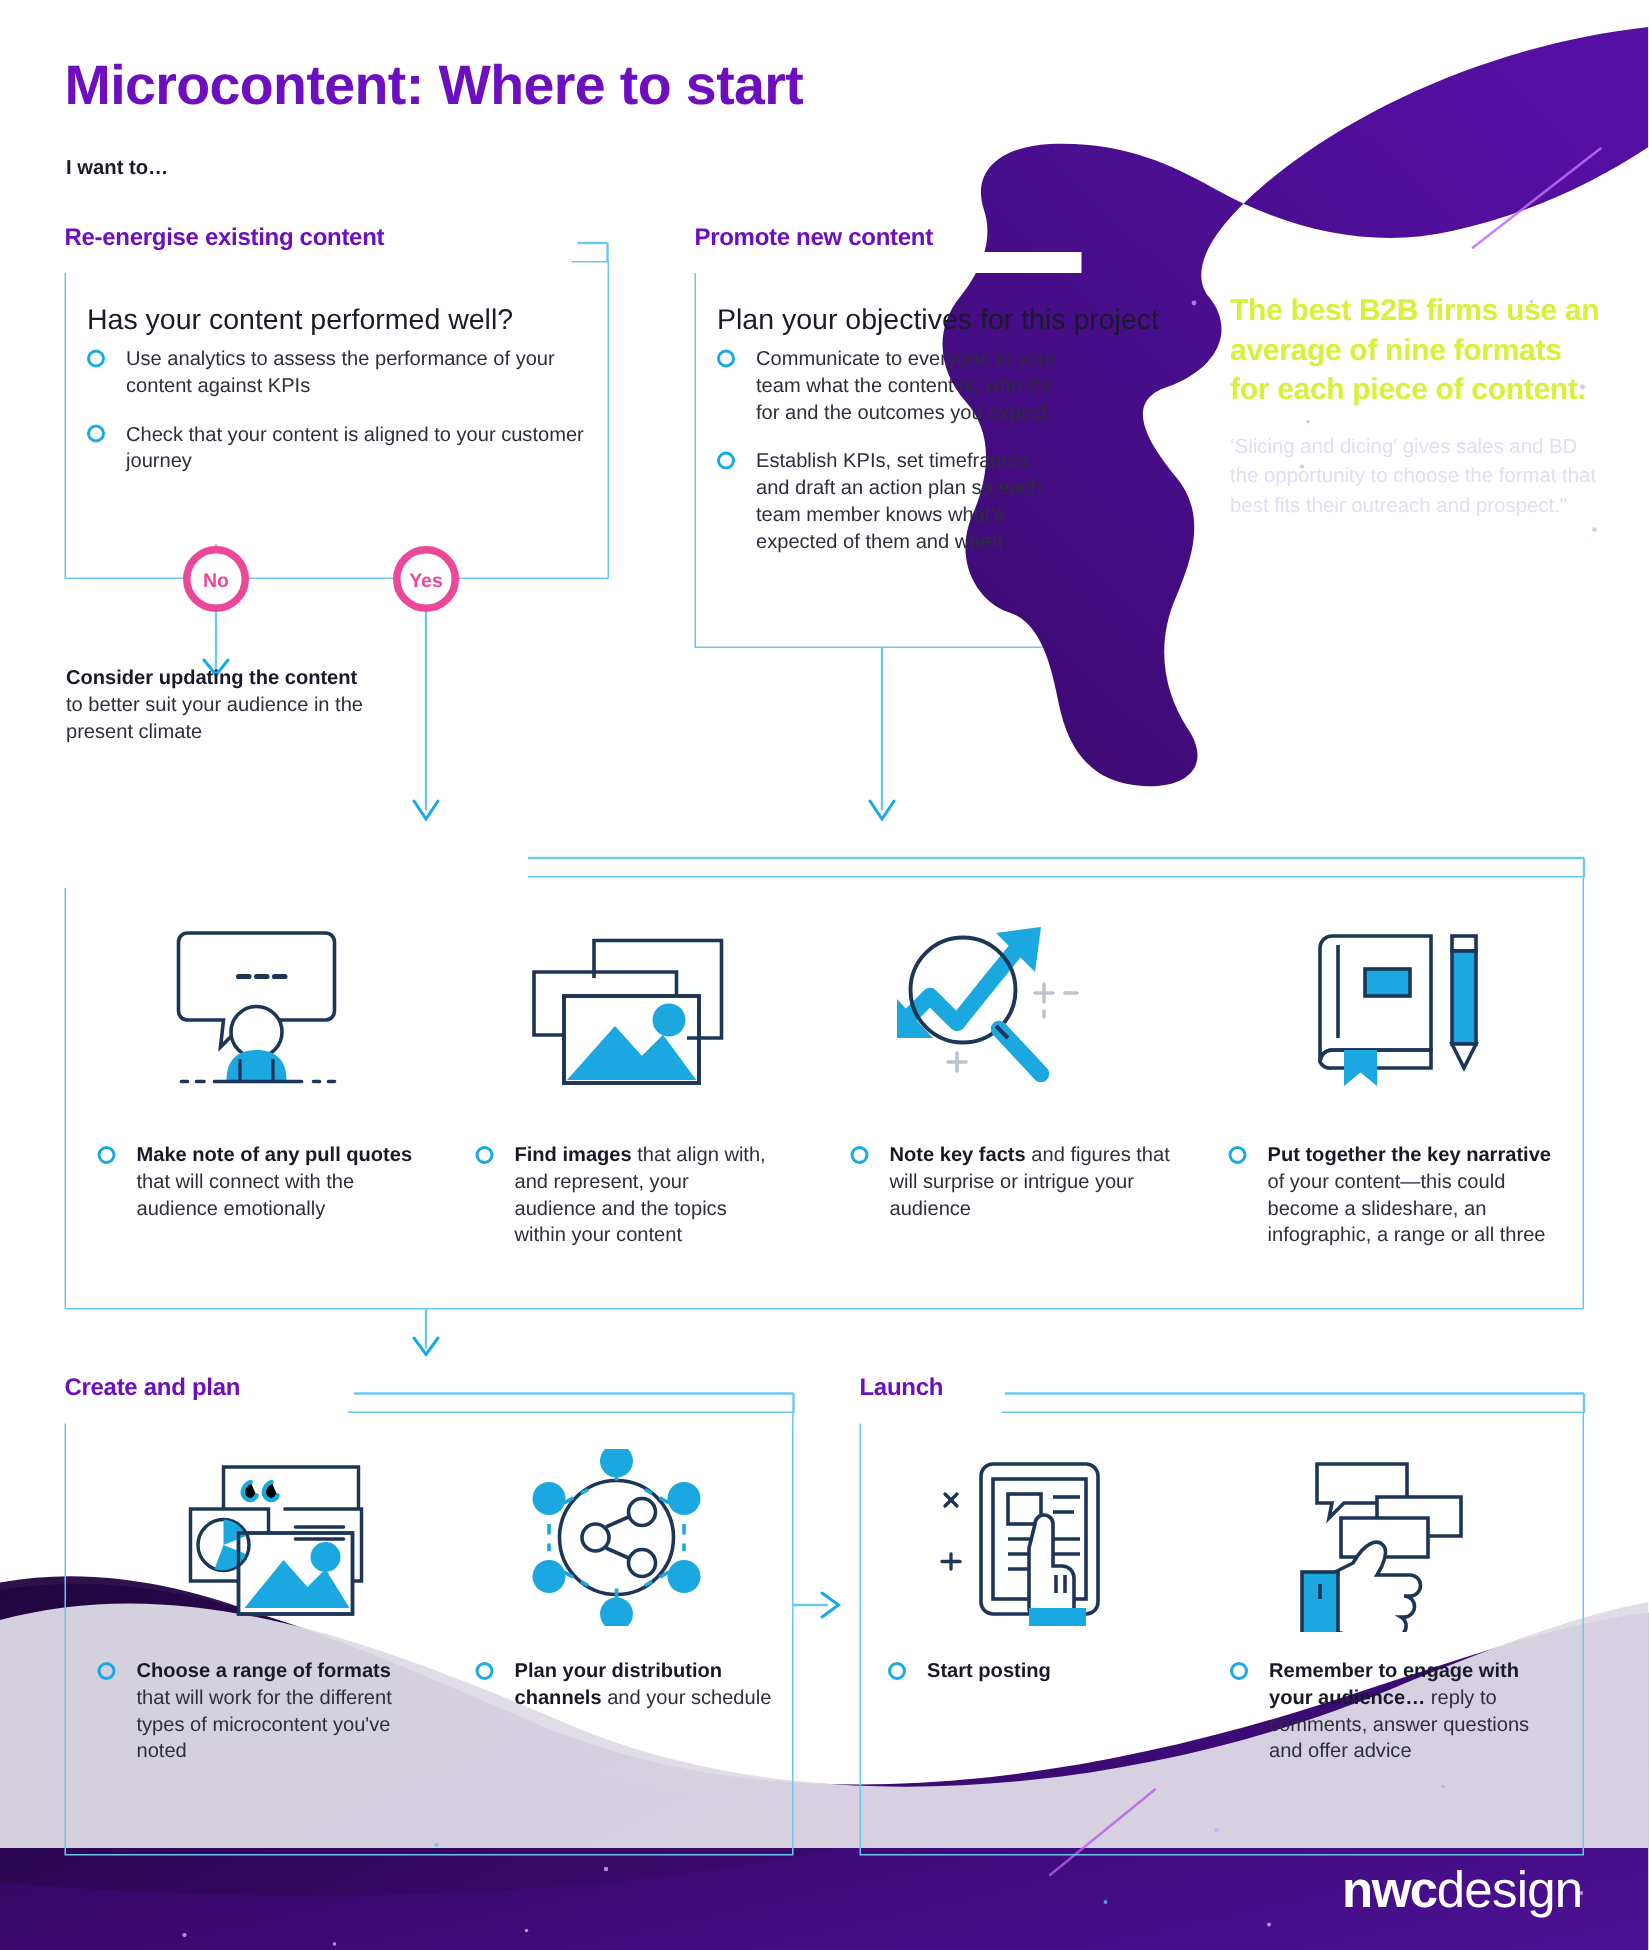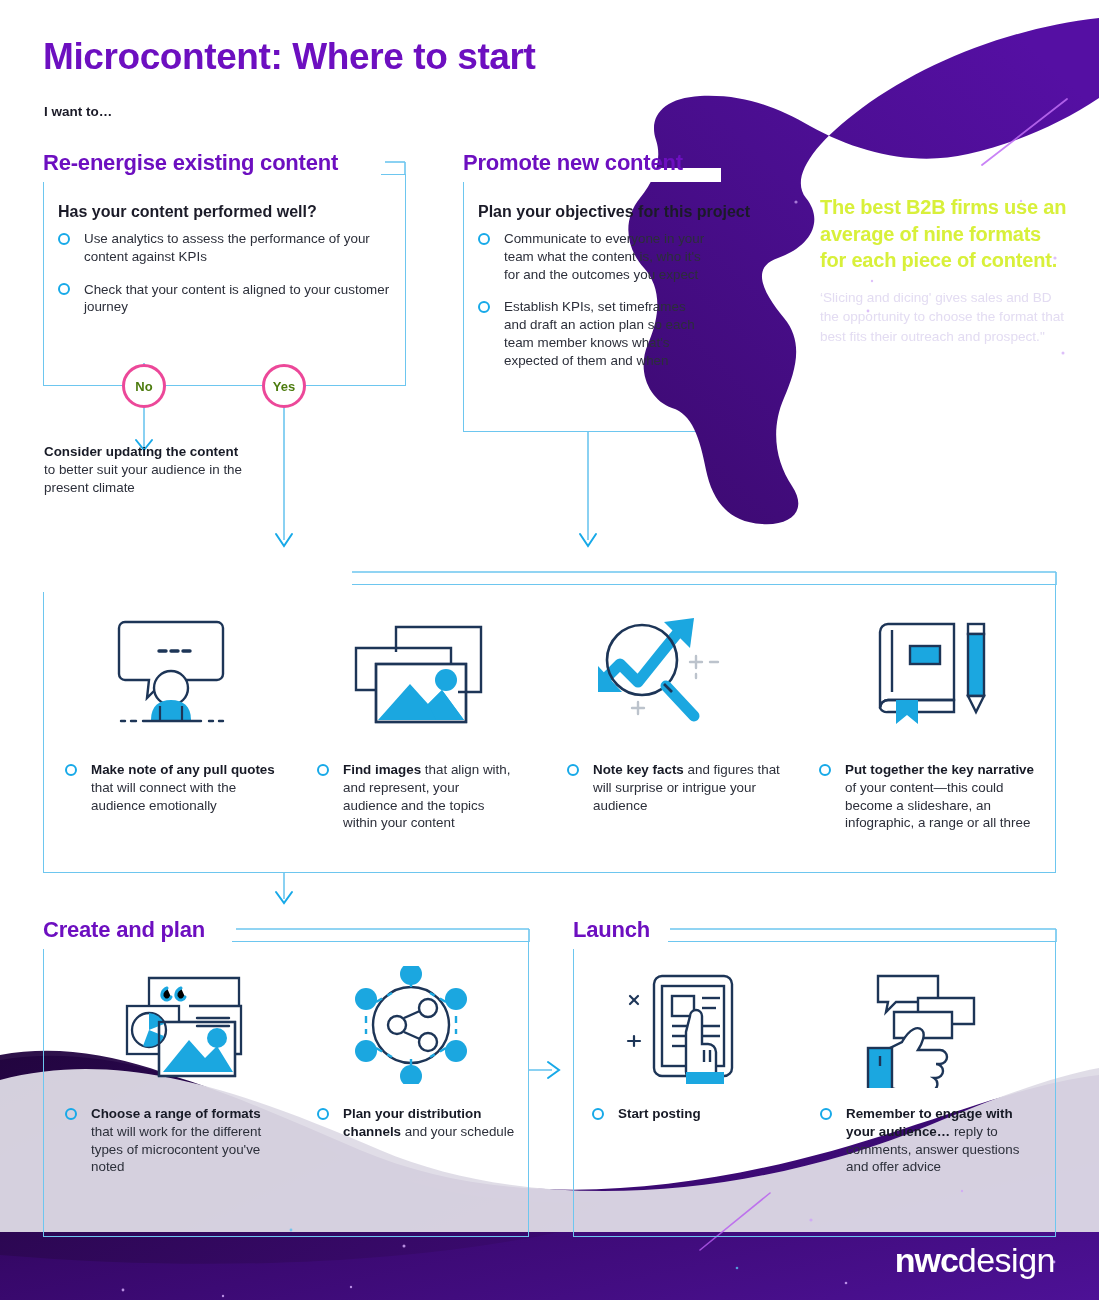--- a/index.html
+++ b/index.html
@@ -23,40 +23,40 @@
     font-size:37px; font-weight:bold; color:#6d0fc0;
     letter-spacing:-0.4px;
   }
   .iwant {
     position:absolute; left:44px; top:104px;
     font-size:13.5px; font-weight:bold; color:#1b1b28;
   }
 
   .sec-title {
     position:absolute;
-    font-size:22px; font-weight:bold; color:#6d0fc0;
+    font-size:16px; font-weight:bold; color:#6d0fc0;
     letter-spacing:-0.2px; white-space:nowrap;
     z-index:6;
     background:transparent;
   }
 
   
   .sec-box {
     position:absolute;
     border:1px solid #6dc6ef;
     z-index:2;
   }
 
   
   .titlemask { position:absolute; background:#ffffff; z-index:5; }
 
   
   .qhead {
     position:absolute;
-    font-size:16px; font-weight:bold; color:#1b1b28;
+    font-size:19px; font-weight:normal; color:#1b1b28;
     z-index:6; white-space:nowrap;
   }
   .blist { position:absolute; z-index:6; }
   .bitem { position:relative; padding-left:26px; margin-bottom:15px; }
   .bitem:last-child { margin-bottom:0; }
   .bitem .ring {
     position:absolute; left:0; top:2.5px;
     width:12px; height:12px; border-radius:50%;
     border:2.2px solid #17a9e8;
   }
@@ -68,23 +68,23 @@
   .plainpara {
     position:absolute; z-index:6;
     font-size:13.4px; line-height:1.35; color:#2c2f3a;
   }
   .plainpara b { font-weight:bold; color:#171a26; }
 
   
   .dcircle {
     position:absolute; z-index:7;
     width:44px; height:44px; border-radius:50%;
-    background:#ffffff; border:3px solid #ec4899;
+    background:#ffffff; border:5px solid #ec4899;
     display:flex; align-items:center; justify-content:center;
-    font-size:13px; font-weight:bold; color:#4d7c0f;
+    font-size:13px; font-weight:bold; color:#ec4899;
   }
 
   
   .quote-wrap { position:absolute; left:820px; top:194px; width:248px; z-index:7; }
   .quote-mark {
     position:absolute; left:-7px; top:-36px;
     font-family:"Liberation Serif", serif;
     font-size:112px; font-weight:bold; line-height:1;
     color:rgba(255,255,255,.16);
   }

